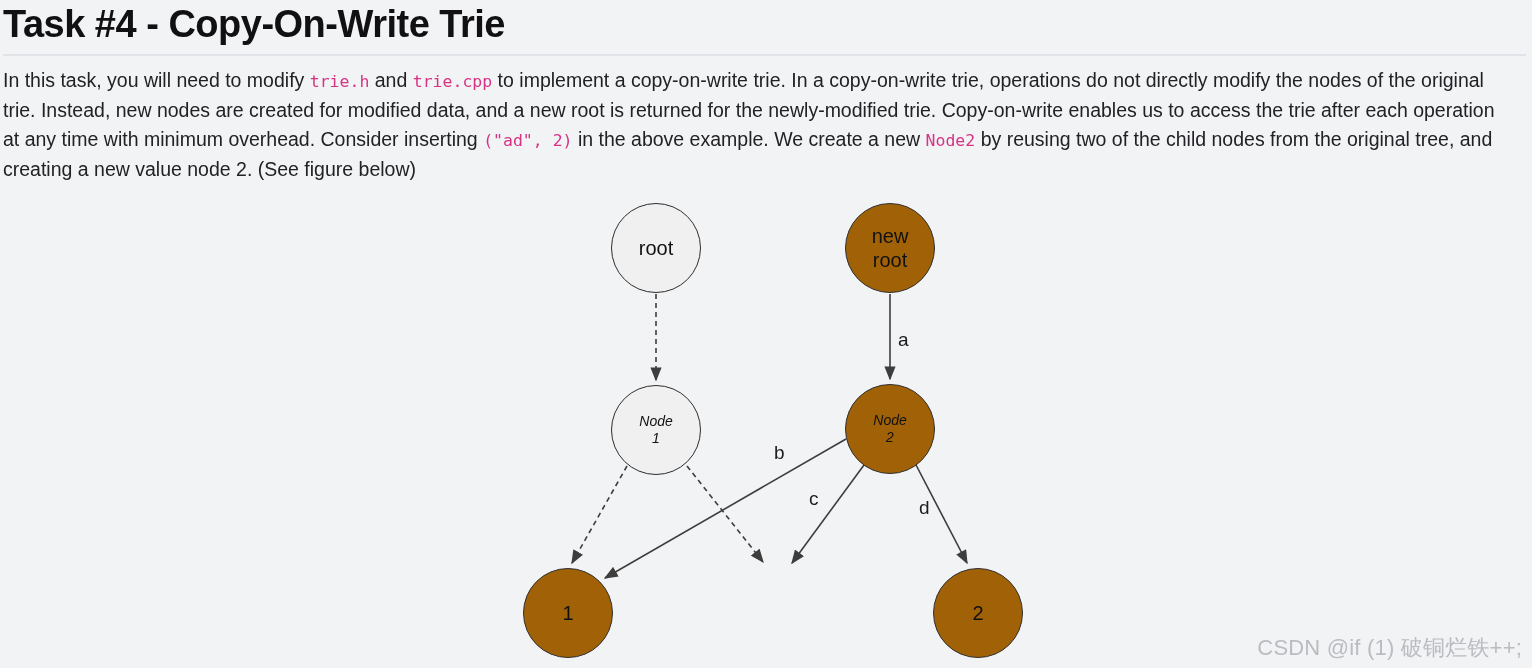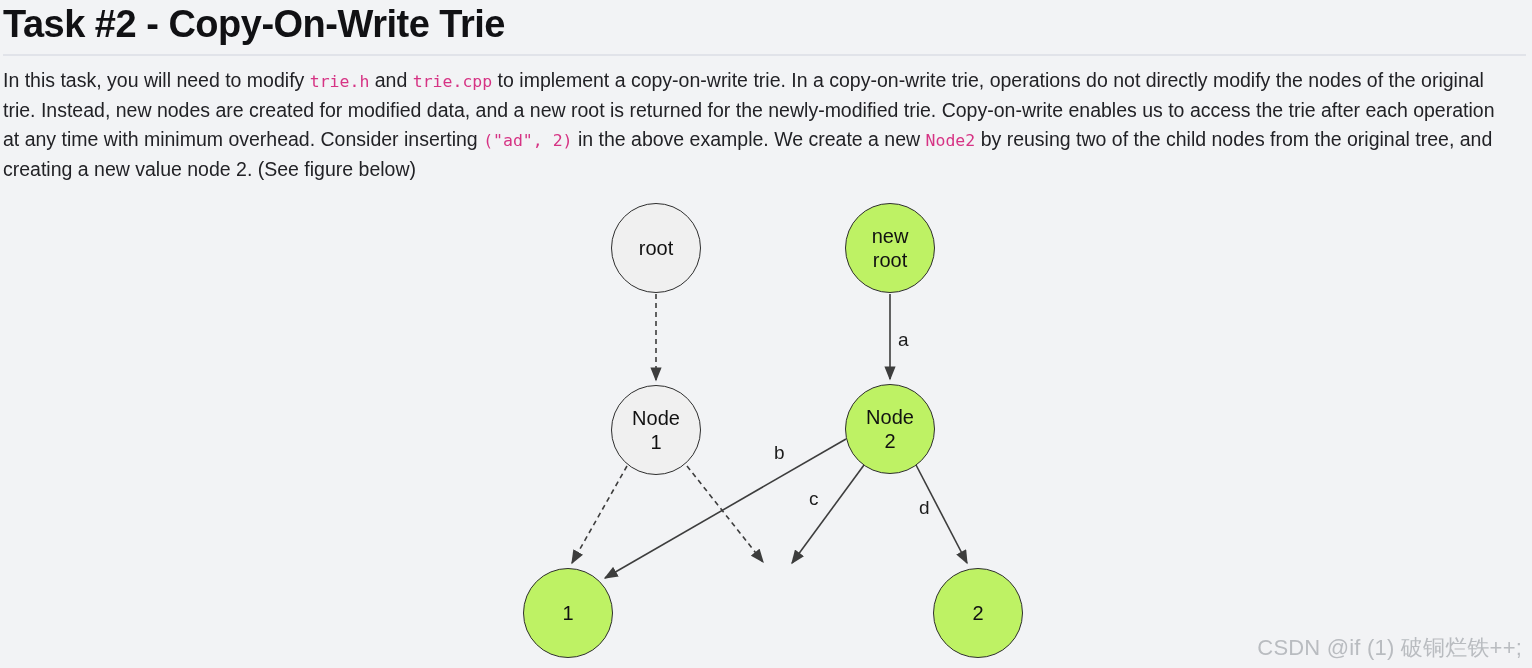--- a/index.html
+++ b/index.html
@@ -58,37 +58,37 @@
     border-radius:50%;
     border:1.5px solid #2e2e2e;
     display:flex; align-items:center; justify-content:center;
     text-align:center;
     white-space:pre-line;
     font-size:20px;
     line-height:1.2;
     color:#111;
   }
   .node.gray { background:#f0f0f0; }
-  .node.blue { background:#bef264; }
-  .node.small { font-size:20px; }
+  .node.blue { background:#a16207; }
+  .node.small { font-size:14px;font-style:italic; }
 
   .watermark {
     position:absolute;
     right:10px; bottom:5px;
     color:#b9bcc0;
     font-size:22px;
     letter-spacing:0.2px;
   }
 </style>
 </head>
 <body>
 
 <div class="page">
 
-  <h1 class="page-title">Task #2 - Copy-On-Write Trie</h1>
+  <h1 class="page-title">Task #4 - Copy-On-Write Trie</h1>
   <div class="divider"></div>
 
   <p class="intro"><span>In this task, you will need to modify </span><code class="inline-code">trie.h</code><span> and </span><code class="inline-code">trie.cpp</code><span> to implement a copy-on-write trie. In a copy-on-write trie, operations do not directly modify the nodes of the original trie. Instead, new nodes are created for modified data, and a new root is returned for the newly-modified trie. Copy-on-write enables us to access the trie after each operation at any time with minimum overhead. Consider inserting </span><code class="inline-code">("ad", 2)</code><span> in the above example. We create a new </span><code class="inline-code">Node2</code><span> by reusing two of the child nodes from the original tree, and creating a new value node 2. (See figure below)</span></p>
 
   <div class="diagram">
 
     <svg class="edge-layer" width="1532" height="480" viewBox="0 0 1532 480">
       <defs>
         <marker id="arrow" viewBox="0 0 10 8" refX="9" refY="4" markerWidth="9" markerHeight="7" orient="auto-start-reverse">
           <path d="M0,0 L10,4 L0,8 z" fill="#3d3d3d"></path>

